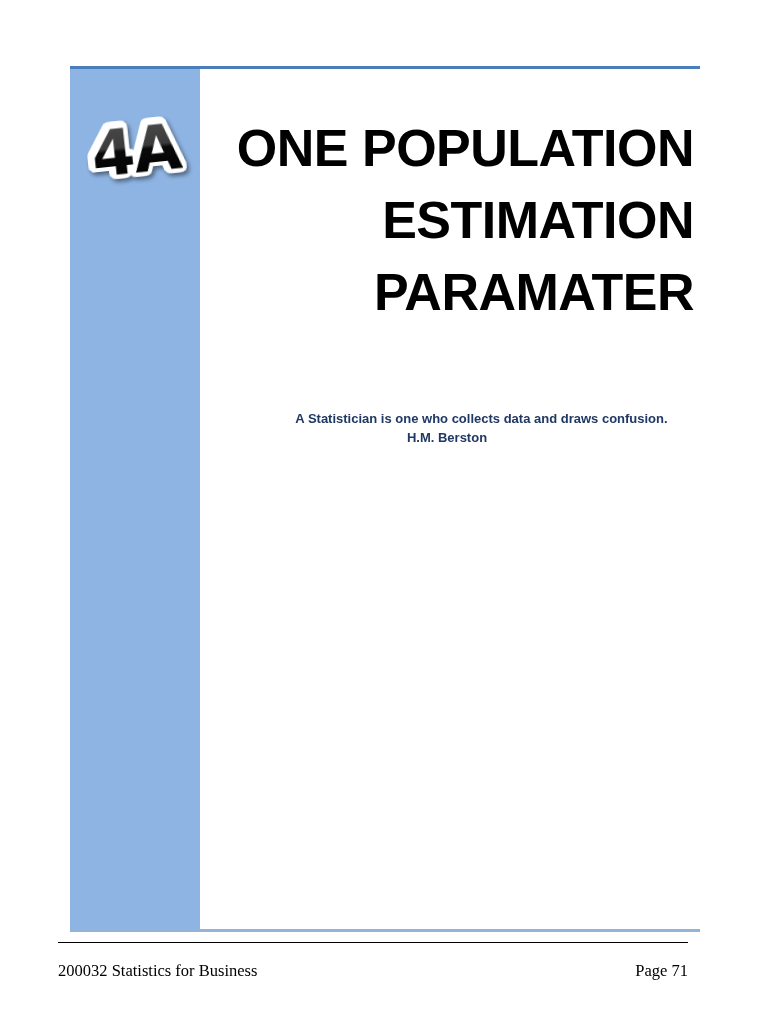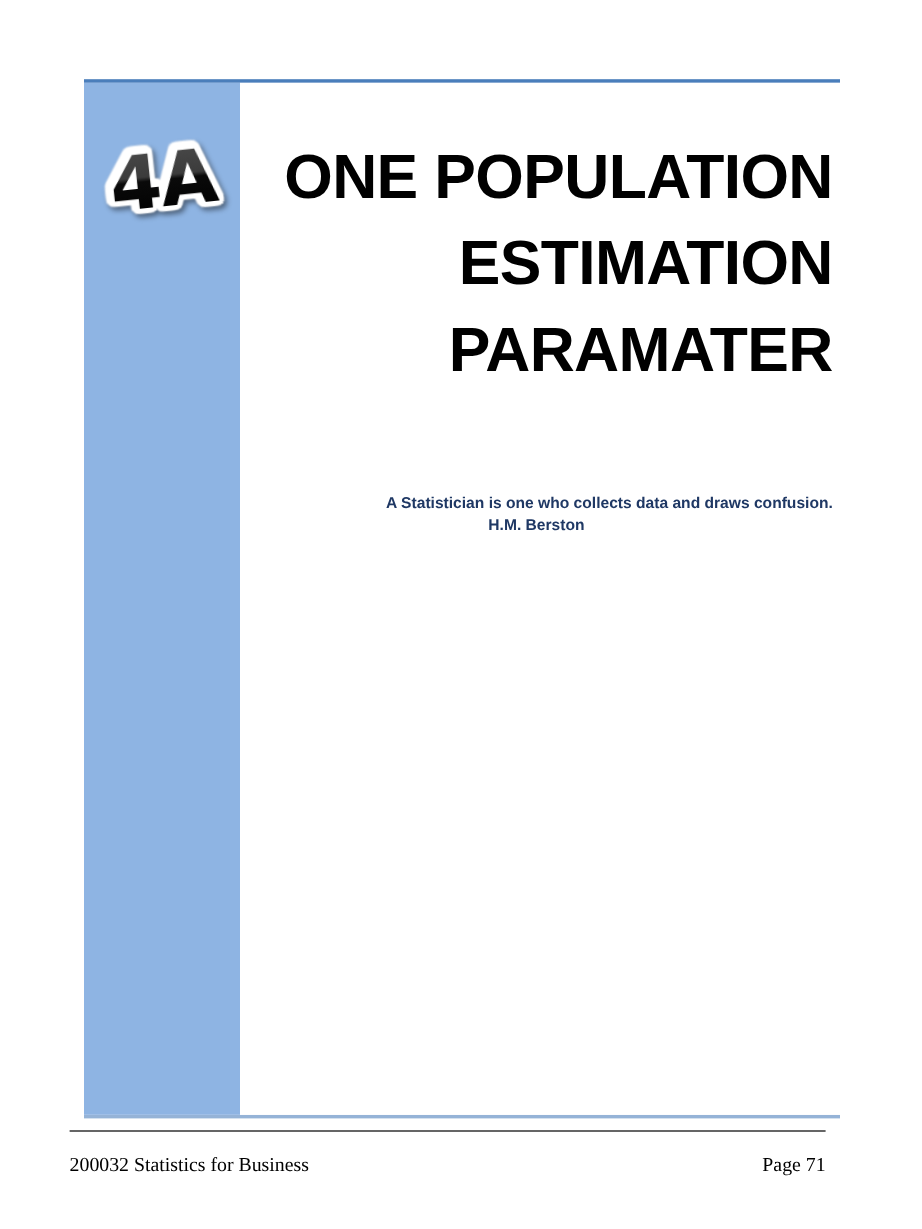--- a/index.html
+++ b/index.html
@@ -120,21 +120,21 @@
     top: 340px;
     width: 497px;
     padding-right: 3px;
     box-sizing: border-box;
     color: #1F3864;
     font-family: "Liberation Sans", sans-serif;
     font-weight: bold;
     font-size: 13px;
     line-height: 19px;
   }
-  .quote-text   { display: block; text-align: right;  padding-left: 53px; margin-left: 16px; }
+  .quote-text   { display: block; text-align: center;  padding-left: 53px; margin-left: 16px; }
   .quote-author { display: block; text-align: center; }
 
   
   .page-footer {
     position: absolute;
     left: 58px;
     top: 942px;
     width: 630px;
     border-top: 1.5px solid #000000;
     padding-top: 18px;

